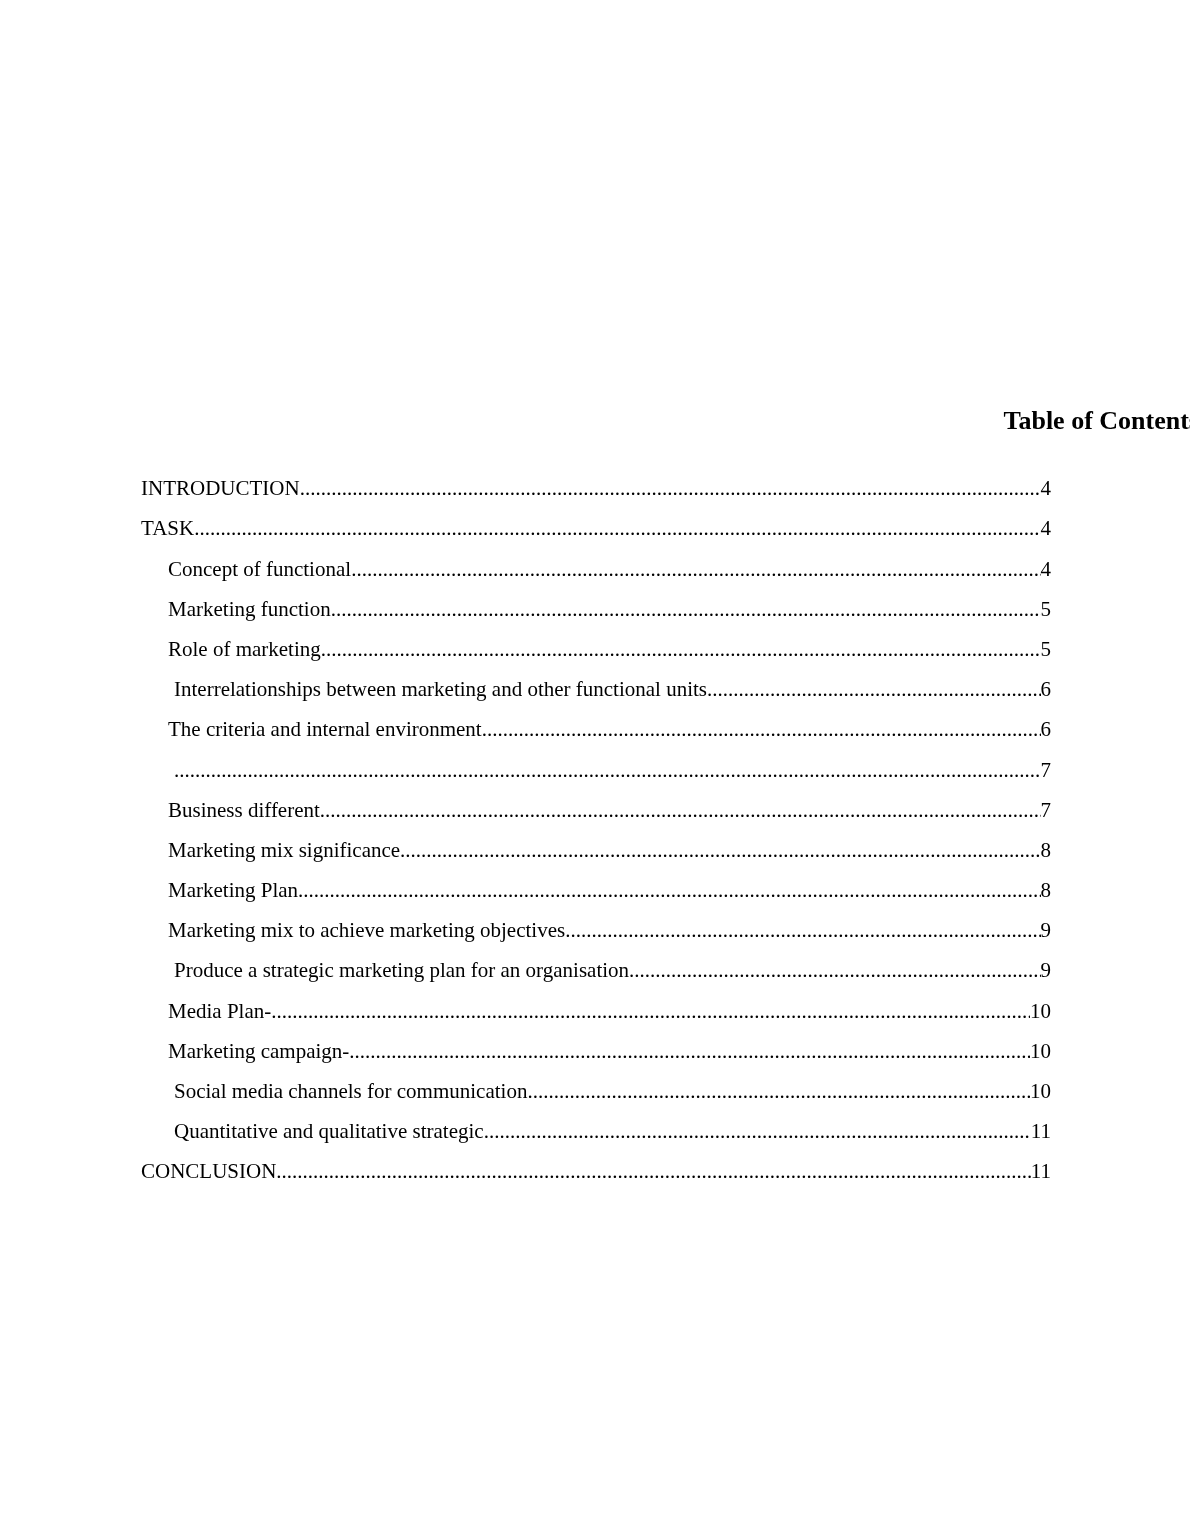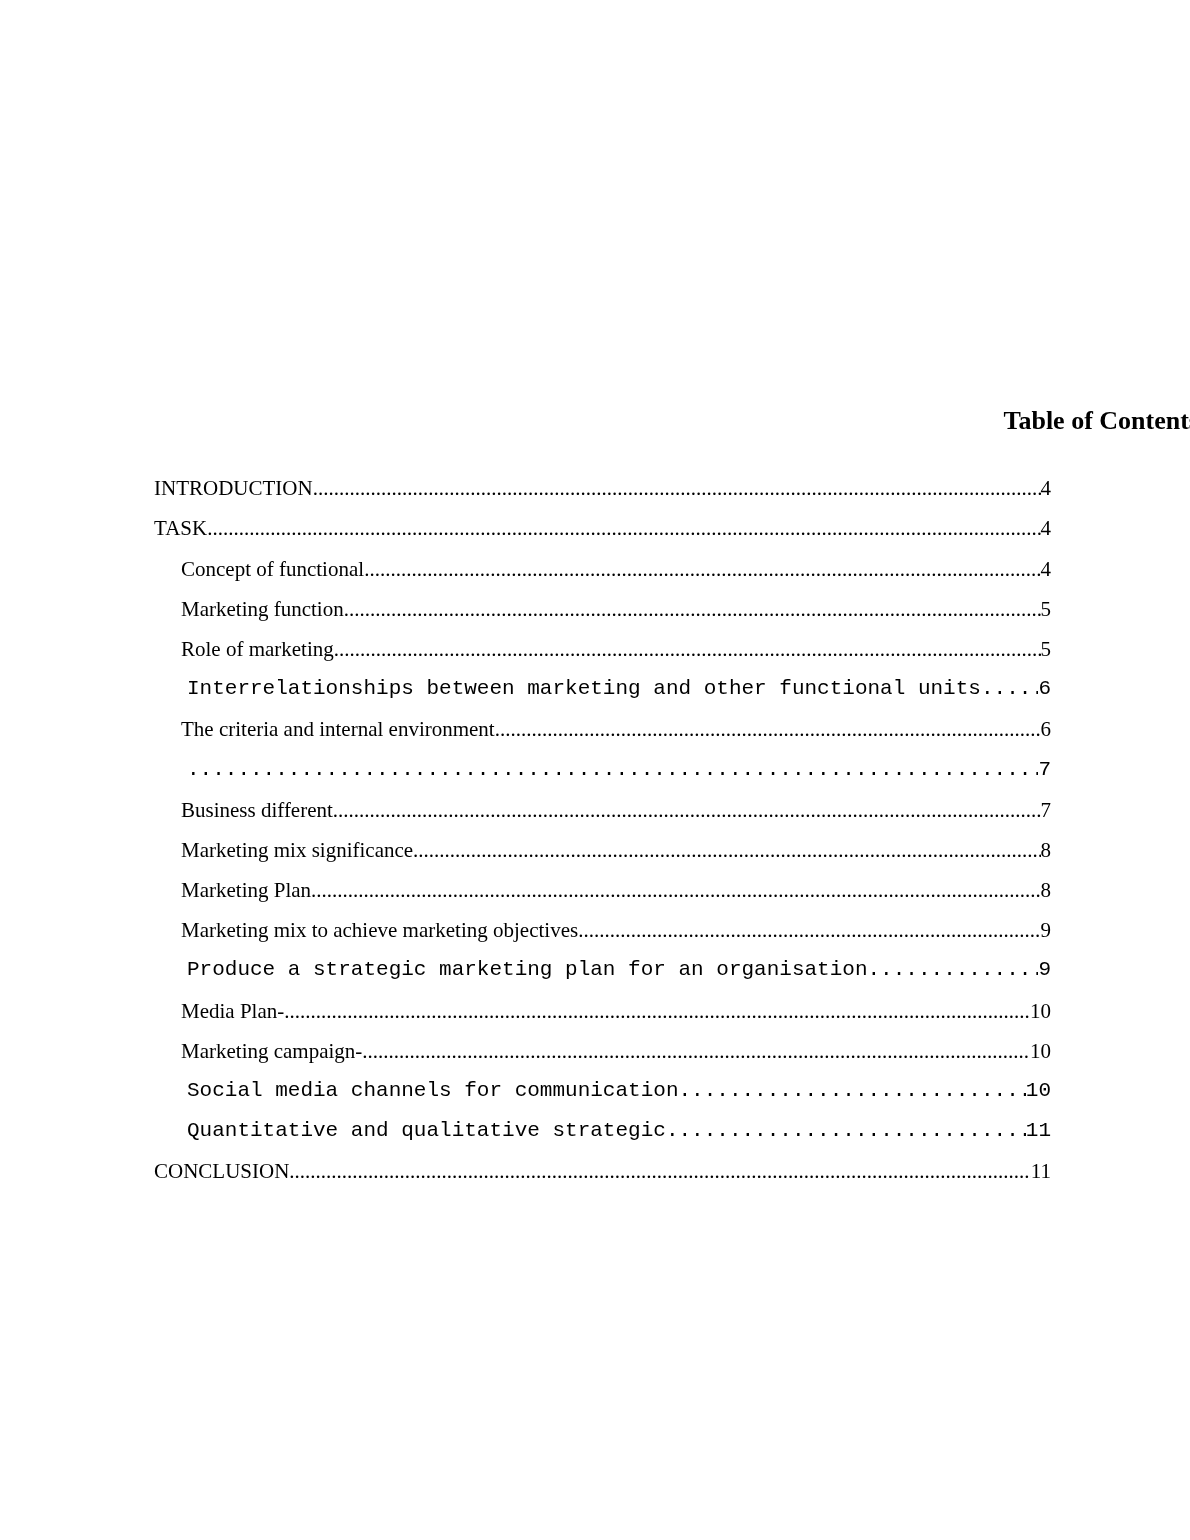--- a/index.html
+++ b/index.html
@@ -2,28 +2,28 @@
 <html><head>
   <meta charset="utf-8">
   <style>
     html, body { margin: 0; padding: 0; background: #ffffff; }
     body { width: 1190px; height: 1540px; position: relative; overflow: hidden;
            font-family: "Liberation Serif", serif; color: #000; }
     .title { position: absolute; top: 404px; left: 9px; width: 1190px; text-align: right;
              font-size: 26px; font-weight: bold; line-height: 34px; }
     .toc { position: absolute; top: 460px; left: 141px; width: 910px; }
     .row { position: relative; height: 40.2px; display: flex; align-items: flex-end;
-           font-size: 21px; line-height: 24px; overflow: hidden; white-space: nowrap; margin-left: 13px; }
+           font-size: 21px; line-height: 24px; overflow: hidden; white-space: nowrap; }
     .row .label { background: #fff; padding-right: 0; position: relative; z-index: 1; }
     .row .dots { flex: 1; overflow: hidden; white-space: nowrap; position: relative; }
     .row .dots::before { content: "........................................................................................................................................................................................................................................................"; letter-spacing: 0px; }
     .row .page { background: #fff; position: relative; z-index: 1; padding-left: 0; }
     .lvl1 { padding-left: 0; }
     .lvl2 { padding-left: 27px; }
-    .lvl2s { padding-left: 33px; font-family: Liberation Mono, monospace; }
+    .lvl2s { padding-left: 33px; }
   </style>
 </head>
 <body>
 
 <div class="title">Table of Contents</div>
 
 <div class="toc">
   <div class="row lvl1">
       <span class="label">INTRODUCTION </span>
       <span class="dots"></span>

